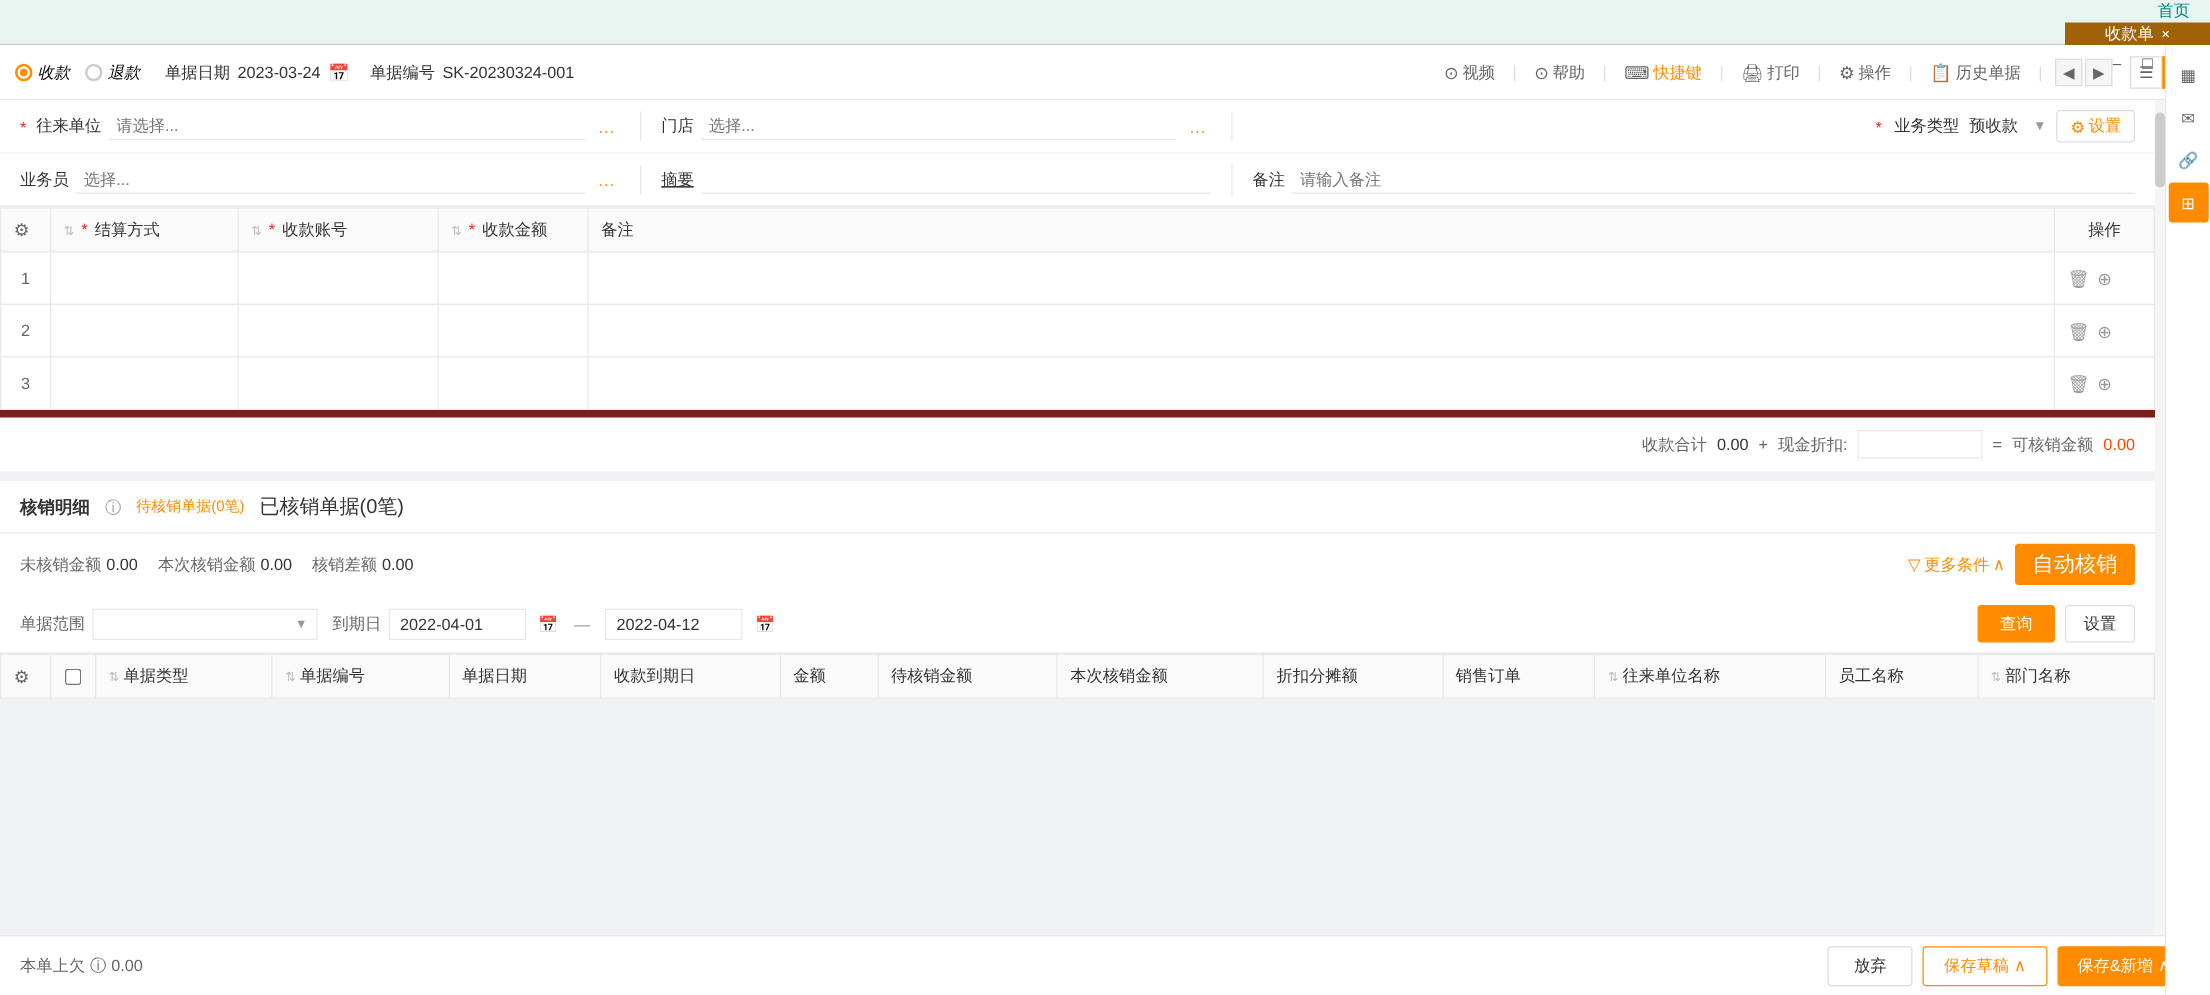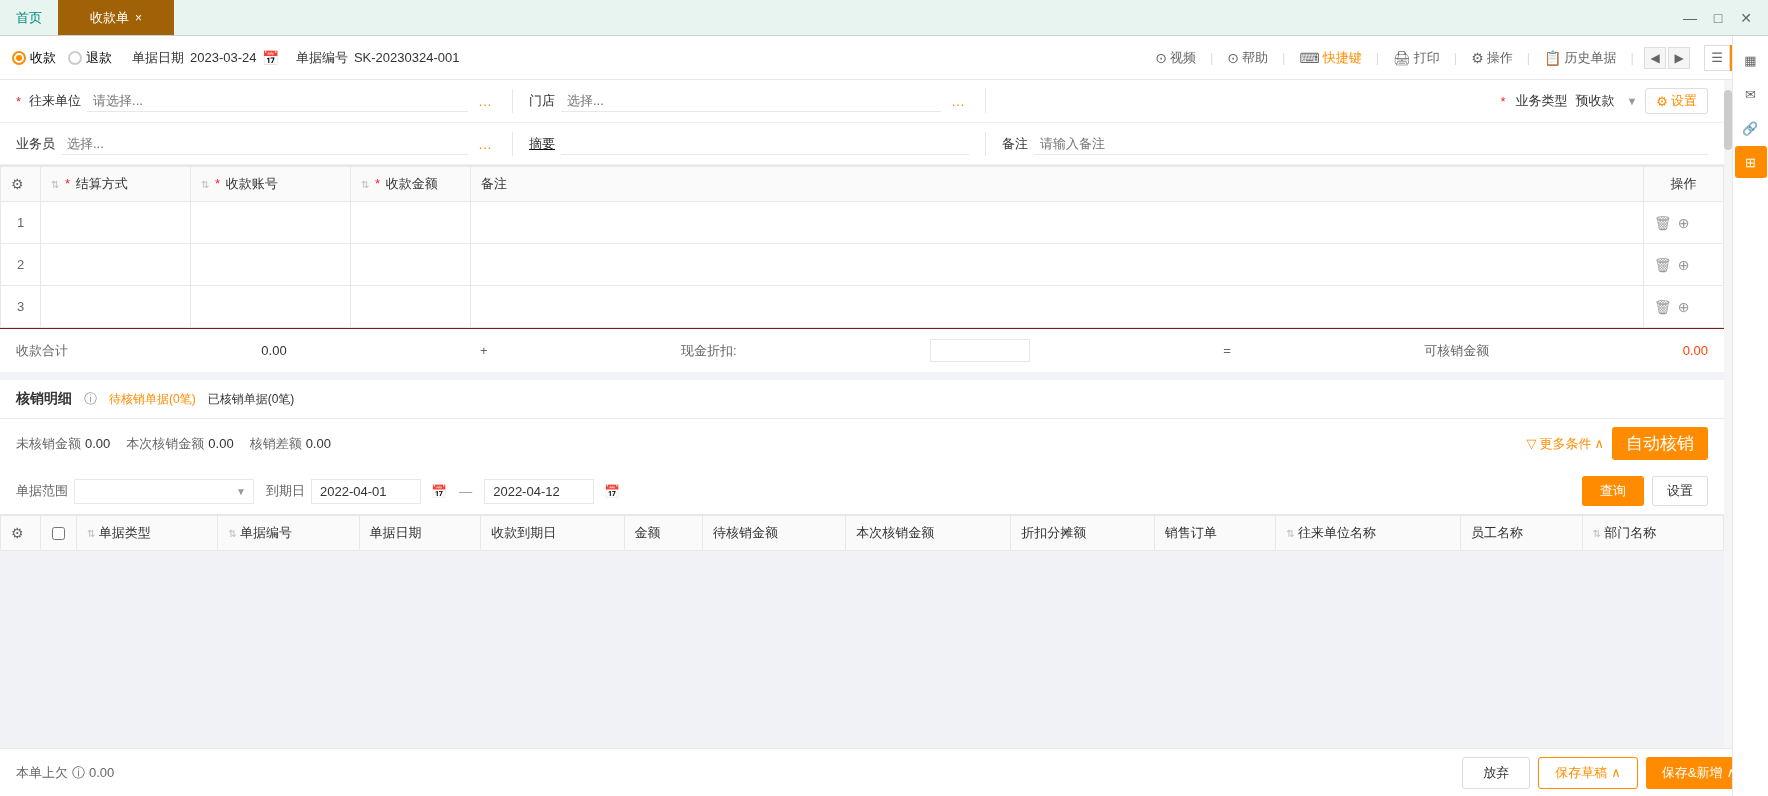--- a/index.html
+++ b/index.html
@@ -1,23 +1,24 @@
 <!DOCTYPE html>
 <html><head>
   <meta charset="utf-8">
   <style>
     * { box-sizing: border-box; margin: 0; padding: 0; font-family: 'Microsoft YaHei', Arial, sans-serif; font-size: 13px; }
     body { background: #f0f2f5; width: 1768px; min-height: 796px; overflow: hidden; }
 
     
     .tab-bar {
-      display: flex; align-items: center;
+      display: flex; align-items: flex-end;
       background: #e8f4f0;
       height: 36px;
       border-bottom: 1px solid #d0d0d0;
+      flex-direction: column;
     }
     .tab-home {
       background: #e8f4f0;
       color: #00897b;
       padding: 0 16px;
       height: 100%;
       display: flex; align-items: center;
       font-size: 13px;
       cursor: pointer;
     }
@@ -53,21 +54,21 @@
 
     
     .toolbar {
       display: flex; align-items: center;
       background: #fff;
       height: 44px;
       padding: 0 12px;
       border-bottom: 1px solid #e8e8e8;
     }
     .radio-group { display: flex; align-items: center; gap: 12px; margin-right: 20px; }
-    .radio-item { display: flex; align-items: center; gap: 4px; cursor: pointer; }
+    .radio-item { display: flex; align-items: center; gap: 4px; cursor: pointer; font-style: italic; }
     .radio-circle {
       width: 14px; height: 14px; border-radius: 50%;
       border: 2px solid #ccc;
       display: flex; align-items: center; justify-content: center;
     }
     .radio-circle.active { border-color: #ff8c00; }
     .radio-circle.active::after {
       content: '';
       width: 6px; height: 6px; border-radius: 50%;
       background: #ff8c00;
@@ -181,24 +182,24 @@
     }
     .data-table td.row-num { text-align: center; color: #666; width: 40px; }
     .row-actions { display: flex; gap: 6px; align-items: center; }
     .row-action-btn { color: #999; cursor: pointer; font-size: 14px; }
     .th-gear { color: #666; cursor: pointer; font-size: 14px; }
 
     
     .summary-row {
       display: flex; align-items: center;
       padding: 10px 16px;
-      justify-content: space-between;
+      justify-content: flex-end;
       gap: 8px;
       background: #fff;
-      border-top: 1px solid #7f1d1d;
+      border-top: 6px solid #7f1d1d;
     }
     .summary-label { color: #666; }
     .summary-value { color: #333; }
     .summary-input {
       border: 1px solid #e8e8e8;
       padding: 3px 6px;
       width: 100px;
       outline: none;
     }
     .summary-result { color: #ff4500; font-weight: 500; }
@@ -218,21 +219,21 @@
       display: flex; align-items: center;
       padding: 10px 16px;
       border-bottom: 1px solid #e8e8e8;
       gap: 12px;
     }
     .section-title { font-size: 14px; font-weight: 600; color: #333; }
     .info-icon { color: #999; cursor: pointer; font-size: 13px; }
     .tab-link {
       color: #ff8c00; cursor: pointer; font-size: 12px;
     }
-    .tab-link-inactive { color: #333; cursor: pointer; font-size: 12px; }
+    .tab-link-inactive { color: #333; cursor: pointer; font-size: 16px; }
 
     .writeoff-stats {
       display: flex; align-items: center;
       padding: 8px 16px;
       gap: 16px;
       background: #fff;
     }
     .stat-item { display: flex; align-items: center; gap: 4px; justify-content: flex-end; }
     .stat-label { color: #666; }
     .stat-value { color: #333; }

